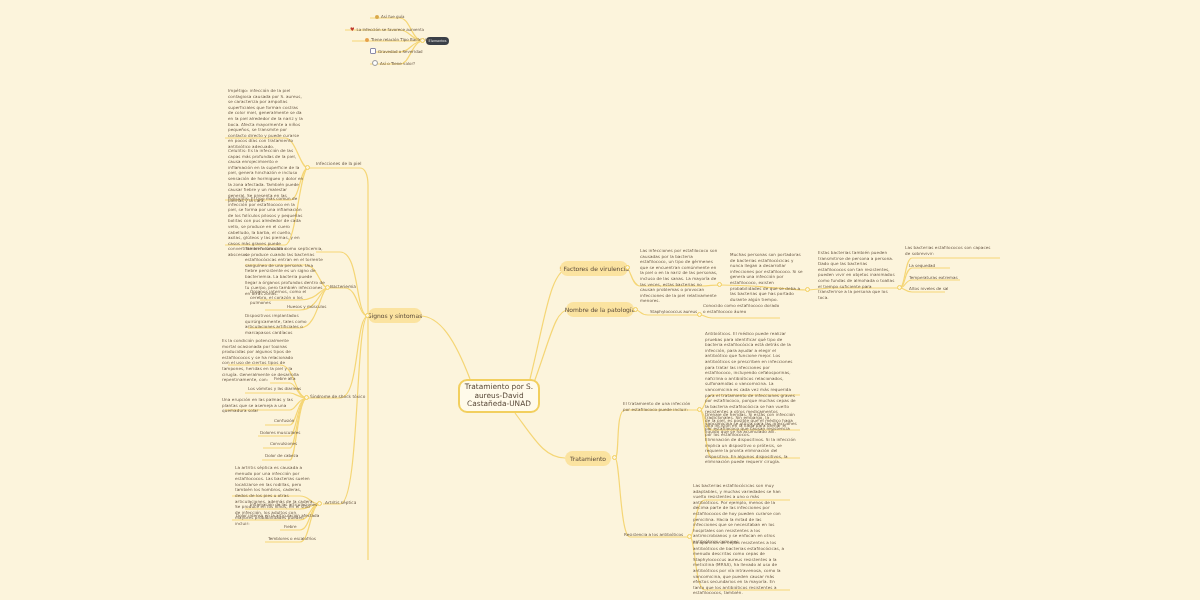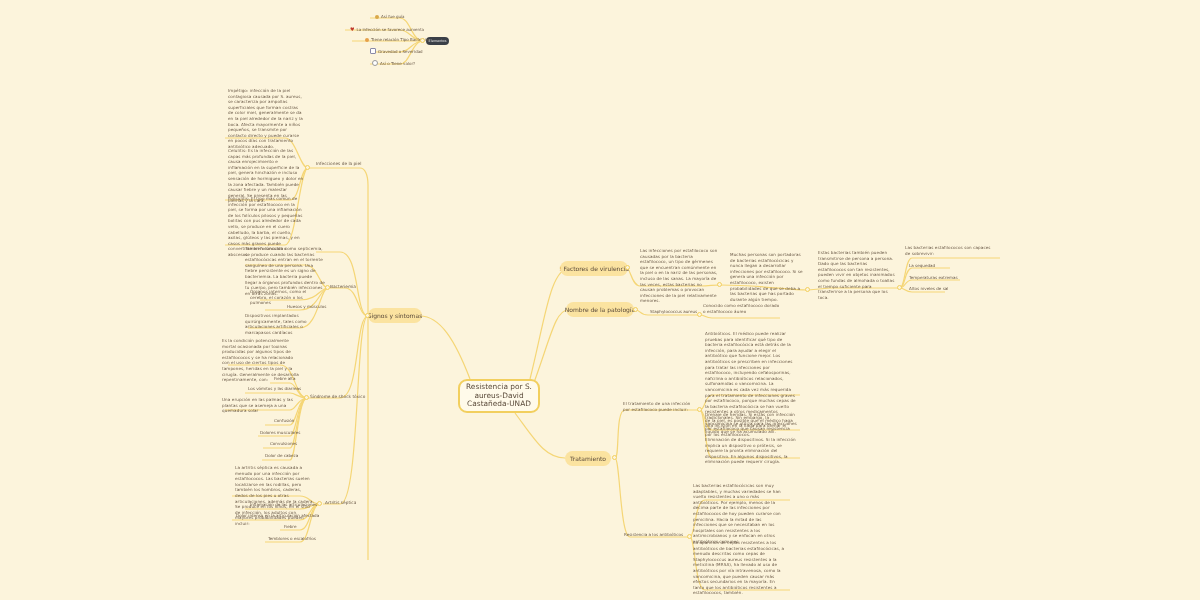--- a/index.html
+++ b/index.html
@@ -130,21 +130,21 @@
 <div class="legend-item" style="left:370px; top:48px;">
   <span class="ico" style="border:0.6px solid #8a8aa8; background:#fff;"></span>
   <span>Gravedad o Severidad</span>
 </div>
 <div class="legend-item" style="left:372px; top:60px;">
   <span class="ico" style="border:0.6px solid #9a9a9a; border-radius:50%; background:#fff;"></span>
   <span>Así o Tiene valor?</span>
 </div>
 
 <div class="center">
-  <span>Resistencia por S. aureus-David Castañeda-UNAD</span>
+  <span>Tratamiento por S. aureus-David Castañeda-UNAD</span>
 </div>
 
 <div class="main" style="left:368px; top:308px; width:54px;">
   <span>Signos y síntomas</span>
 </div>
 <div class="main" style="left:560px; top:261px; width:68px;">
   <span style="color:#d9a84a; margin-right:2px;">!</span>
   <span>Factores de virulencia</span>
 </div>
 <div class="main" style="left:566px; top:302px; width:68px;">

